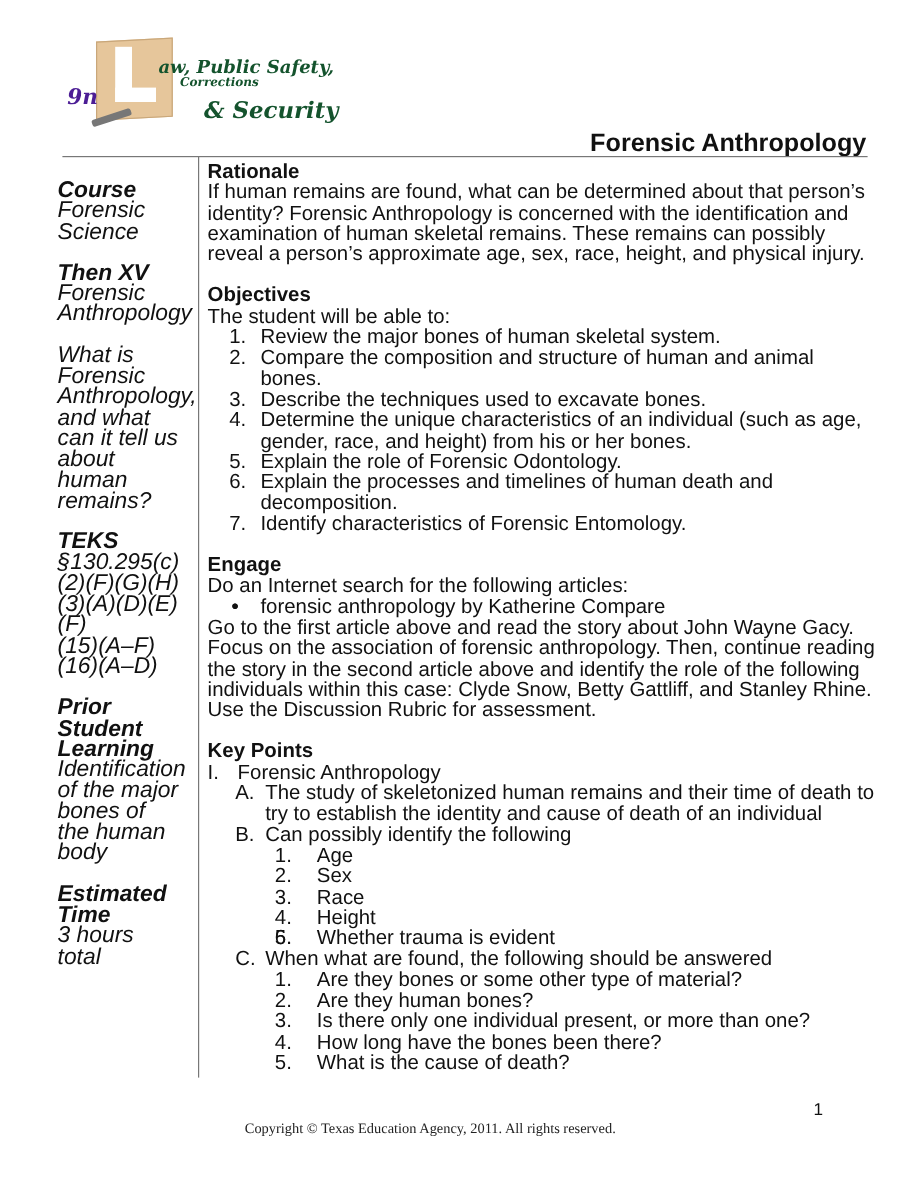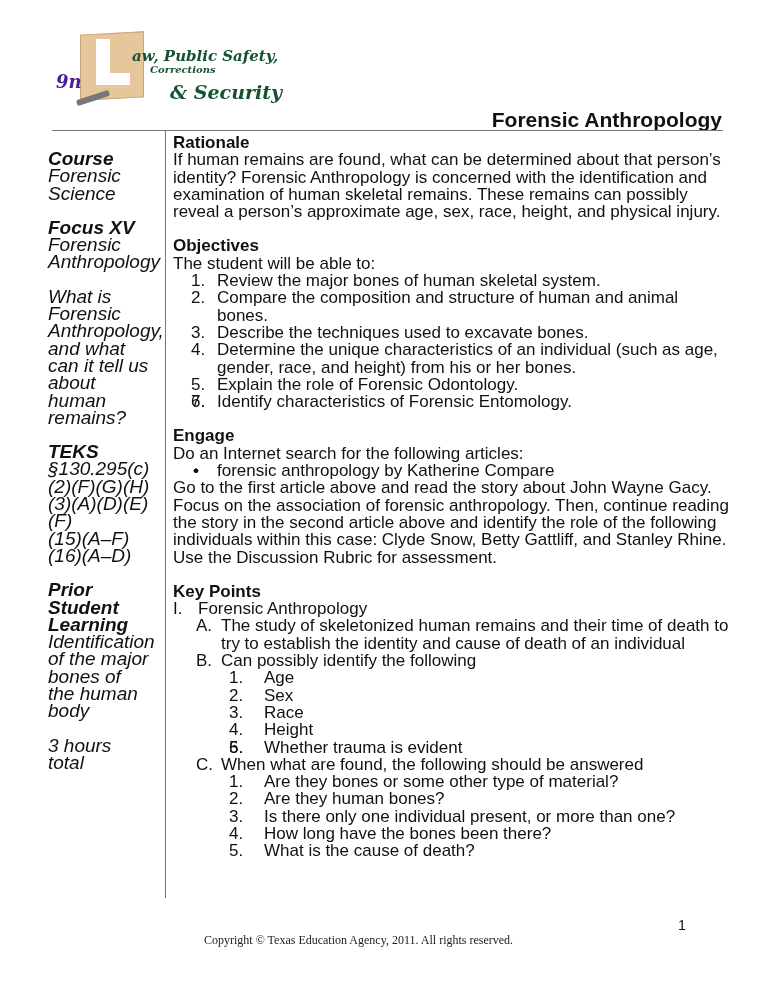--- a/index.html
+++ b/index.html
@@ -66,59 +66,60 @@
 <div class="title">Forensic Anthropology</div>
 <div class="hrule"></div>
 <div class="vrule"></div>
 
 <div class="side">
   <div class="blk">
     <div class="lbl">Course</div>
     <div>Forensic Science</div>
   </div>
   <div class="blk">
-    <div class="lbl">Focus XV</div>
+    <div class="lbl">Then XV</div>
     <div>Forensic Anthropology</div>
   </div>
   <div class="blk">
     <div>What is Forensic Anthropology, and what can it tell us about human remains?</div>
   </div>
   <div class="blk">
     <div class="lbl">TEKS</div>
     <div>§130.295(c)</div>
     <div>(2)(F)(G)(H)</div>
     <div>(3)(A)(D)(E)(F)</div>
     <div>(15)(A–F)</div>
     <div>(16)(A–D)</div>
   </div>
   <div class="blk">
     <div class="lbl">Prior Student Learning</div>
     <div>Identification of the major bones of the human body</div>
   </div>
   <div class="blk">
+    <div class="lbl">Estimated Time</div>
     <div>3 hours total</div>
   </div>
 </div>
 
 <div class="main">
   <div class="sec">
     <div class="h">Rationale</div>
     <div>If human remains are found, what can be determined about that person’s identity? Forensic Anthropology is concerned with the identification and examination of human skeletal remains. These remains can possibly reveal a person’s approximate age, sex, race, height, and physical injury.</div>
   </div>
 
   <div class="sec">
     <div class="h">Objectives</div>
     <div>The student will be able to:</div>
     <ul class="ol obj">
       <li><span class="n">1.</span><span>Review the major bones of human skeletal system.</span></li>
       <li><span class="n">2.</span><span>Compare the composition and structure of human and animal bones.</span></li>
       <li><span class="n">3.</span><span>Describe the techniques used to excavate bones.</span></li>
       <li><span class="n">4.</span><span>Determine the unique characteristics of an individual (such as age, gender, race, and height) from his or her bones.</span></li>
       <li><span class="n">5.</span><span>Explain the role of Forensic Odontology.</span></li>
-      <li><span class="n">6.</span></li>
+      <li><span class="n">6.</span><span>Explain the processes and timelines of human death and decomposition.</span></li>
       <li><span class="n">7.</span><span>Identify characteristics of Forensic Entomology.</span></li>
     </ul>
   </div>
 
   <div class="sec">
     <div class="h">Engage</div>
     <div>Do an Internet search for the following articles:</div>
     <ul class="ol bul">
       <li><span class="n">•</span></li>
       <li><span class="n">•</span><span>forensic anthropology by Katherine Compare</span></li>

